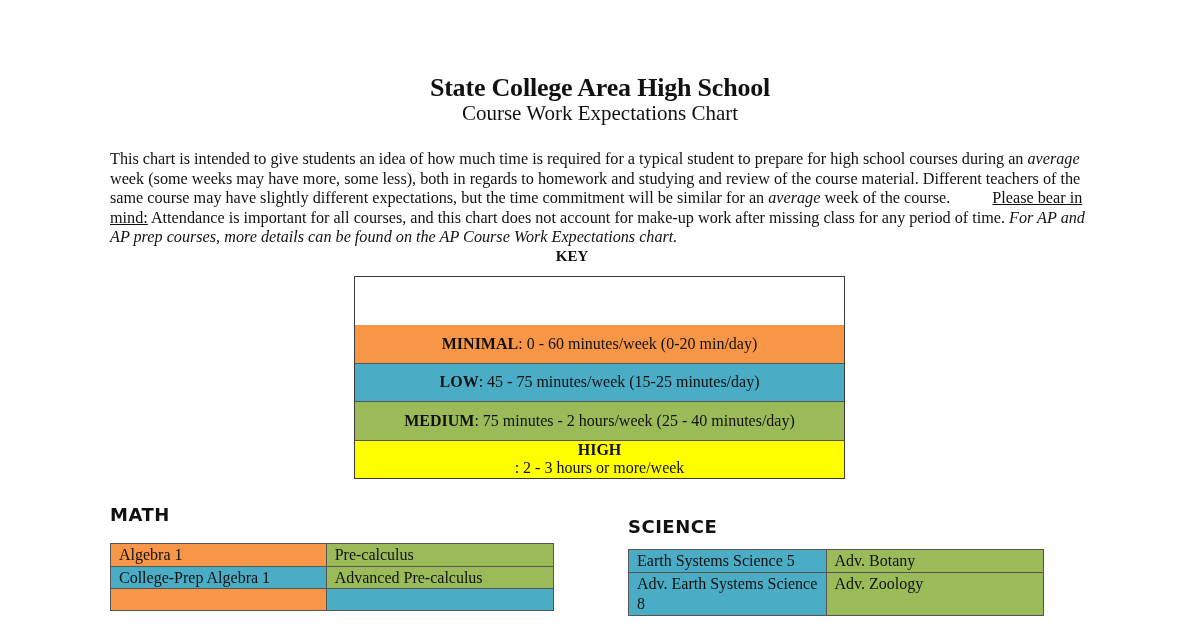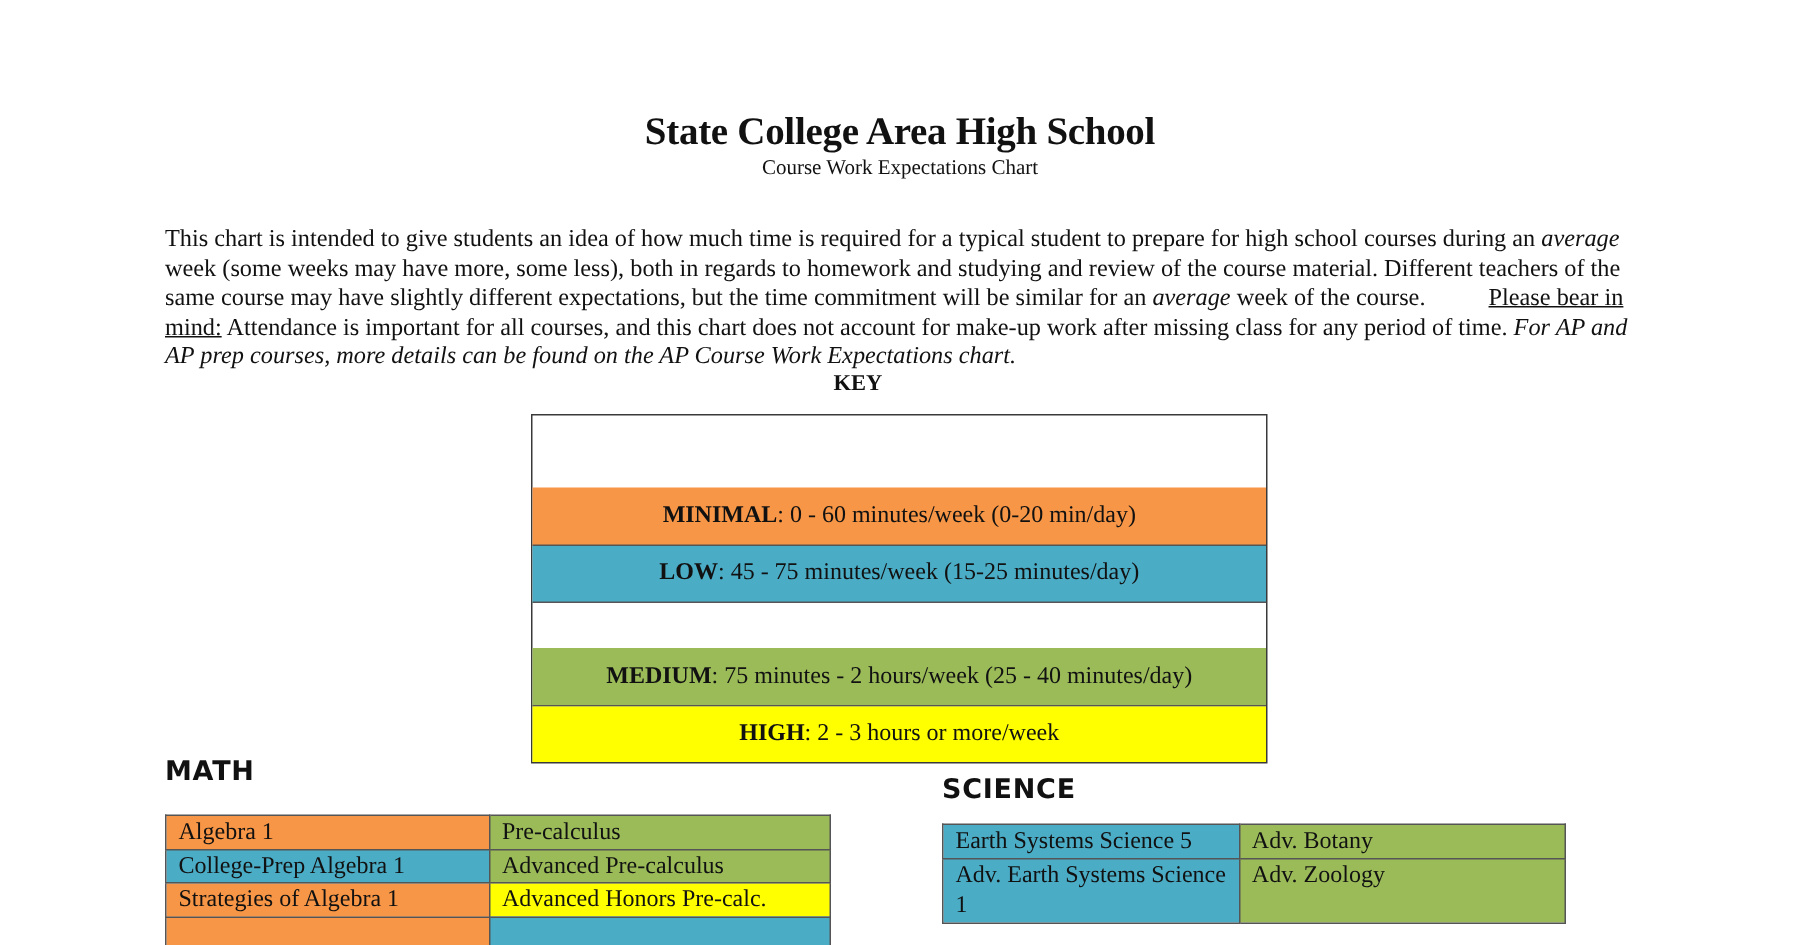--- a/index.html
+++ b/index.html
@@ -3,21 +3,21 @@
   <meta charset="utf-8">
   <style>
     html, body { margin: 0; padding: 0; }
     body {
       width: 1200px; height: 630px; overflow: hidden; background: #ffffff;
       font-family: "DejaVu Serif", "Liberation Serif", serif; color: #111;
       position: relative;
     }
     .title-block { position: absolute; left: 0; top: 76px; width: 1200px; text-align: center; }
     .title-main { font-family: "Liberation Serif", serif; font-weight: bold; font-size: 26px; line-height: 24px; letter-spacing: -0.2px; }
-    .title-sub { font-family: "Liberation Serif", serif; font-size: 14px; line-height: 26px; }
+    .title-sub { font-family: "Liberation Serif", serif; font-size: 21px; line-height: 26px; }
     .intro {
       position: absolute; left: 110px; top: 150px; width: 990px;
       font-family: "Liberation Serif", serif; font-size: 16.2px; line-height: 19.6px;
     }
     .intro .u { text-decoration: underline; margin-left: 38px; }
     .intro i { font-style: italic; }
     .key-label { position: absolute; left: 0; top: 248px; width: 1144px; text-align: center; font-family: "Liberation Serif", serif; font-weight: bold; font-size: 15px; }
     .key-table {
       position: absolute; left: 354px; top: 276px; width: 491px;
       border: 1px solid #3a3a3a; box-sizing: border-box;
@@ -35,22 +35,22 @@
     }
     .course-table {
       position: absolute; border-collapse: collapse;
       font-family: "Liberation Serif", serif; font-size: 16px; line-height: 20.5px;
     }
     .course-table td {
       border: 1px solid #555; vertical-align: top; padding: 1px 8px 0 8px;
     }
     .c-minimal { background: #F79646; margin-top: 48px; }
     .c-low { background: #4BACC6; }
-    .c-medium { background: #9BBB59; margin-top: 30px; }
-    .c-high { background: #FFFF00; }
+    .c-medium { background: #9BBB59; }
+    .c-high { background: #FFFF00; flex-direction: column; }
   </style>
 </head>
 <body>
 
 <div class="title-block">
   <div class="title-main">State College Area High School</div>
   <div class="title-sub">Course Work Expectations Chart</div>
 </div>
 
 <div class="intro"><span>This chart is intended to give students an idea of how much time is required for a typical student to prepare for high school courses during an </span><i>average</i><span> week (some weeks may have more, some less), both in regards to homework and studying and review of the course material. Different teachers of the same course may have slightly different expectations, but the time commitment will be similar for an </span><i>average</i><span> week of the course.  </span><span class="u">Please bear in mind:</span><span> Attendance is important for all courses, and this chart does not account for make-up work after missing class for any period of time.  </span><i>For AP and AP prep courses, more details can be found on the AP Course Work Expectations chart.</i></div>
@@ -85,39 +85,35 @@
   <tbody>
       <tr>
     <td class="c-minimal">Algebra 1</td>
     <td class="c-medium">Pre-calculus</td>
   </tr>
   <tr>
     <td class="c-low">College-Prep Algebra 1</td>
     <td class="c-medium">Advanced Pre-calculus</td>
   </tr>
   <tr>
-    <td class="c-minimal">Strategies of Algebra 1</td>
-    <td class="c-high">Advanced Honors Pre-calc.</td>
-  </tr>
-  <tr>
     <td class="c-minimal" style="height:20px"></td>
     <td class="c-low" style="height:20px"></td>
   </tr>
 </tbody>
   </table>
 
 <div class="section-title" style="left:628px; top:516px;">SCIENCE</div>
 <table class="course-table" style="left:628px; top:549px; width:416px;">
   <colgroup>
       <col style="width:198px">
       <col style="width:218px">
     </colgroup>
   <tbody>
       <tr>
     <td class="c-low">Earth Systems Science 5</td>
     <td class="c-medium">Adv. Botany</td>
   </tr>
   <tr>
-    <td class="c-low">Adv. Earth Systems Science 1</td>
+    <td class="c-low">Adv. Earth Systems Science 8</td>
     <td class="c-medium">Adv. Zoology</td>
   </tr>
 </tbody>
   </table>
 
 </body></html>

